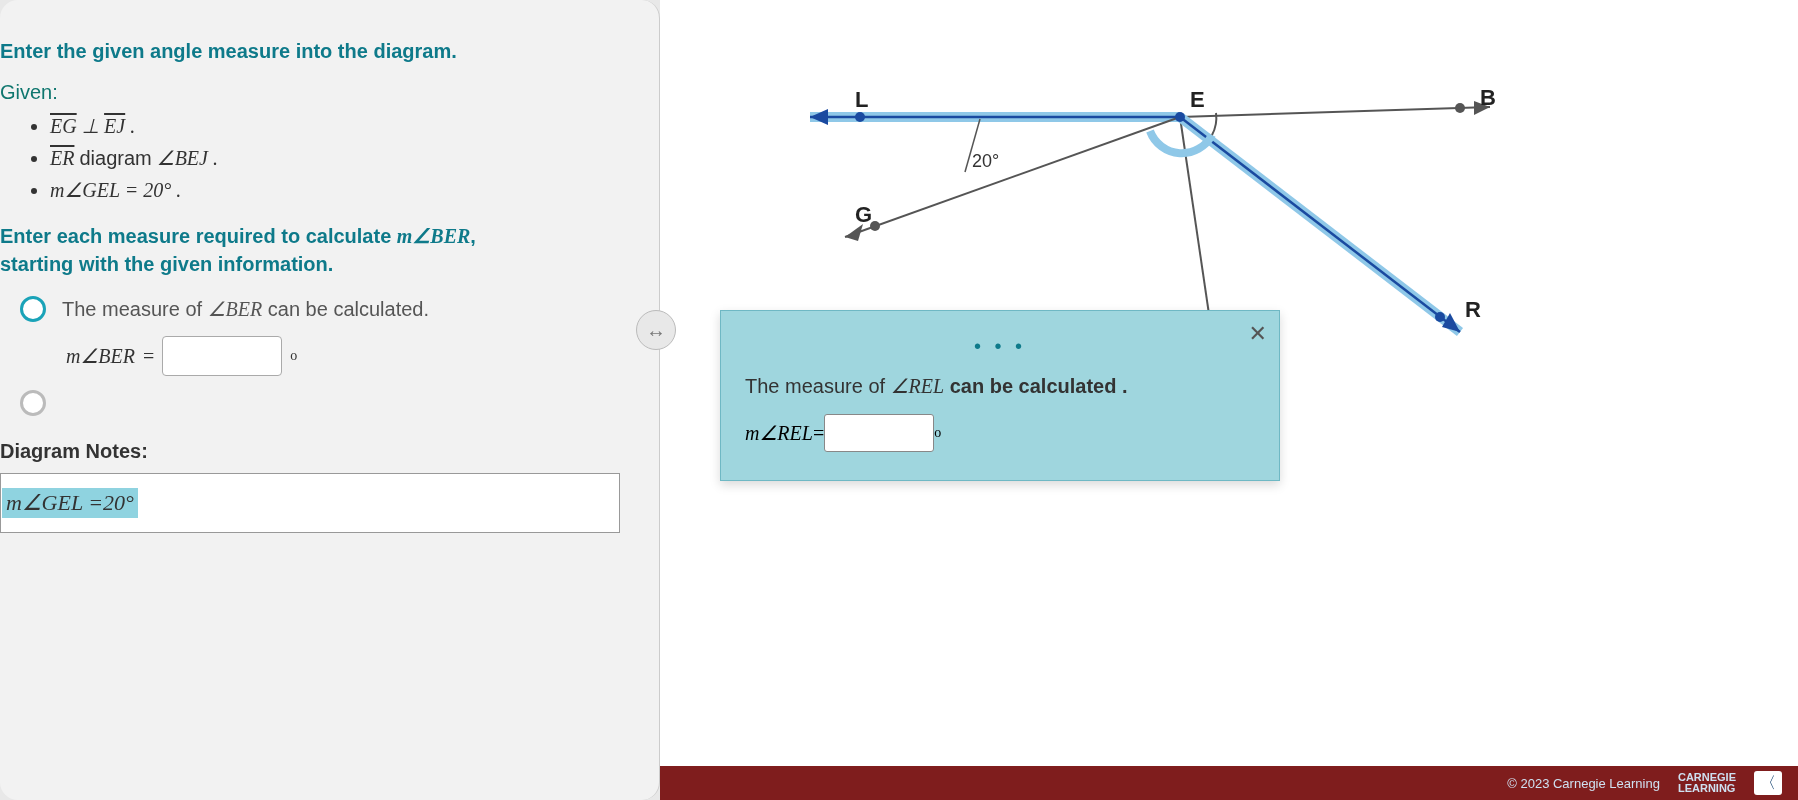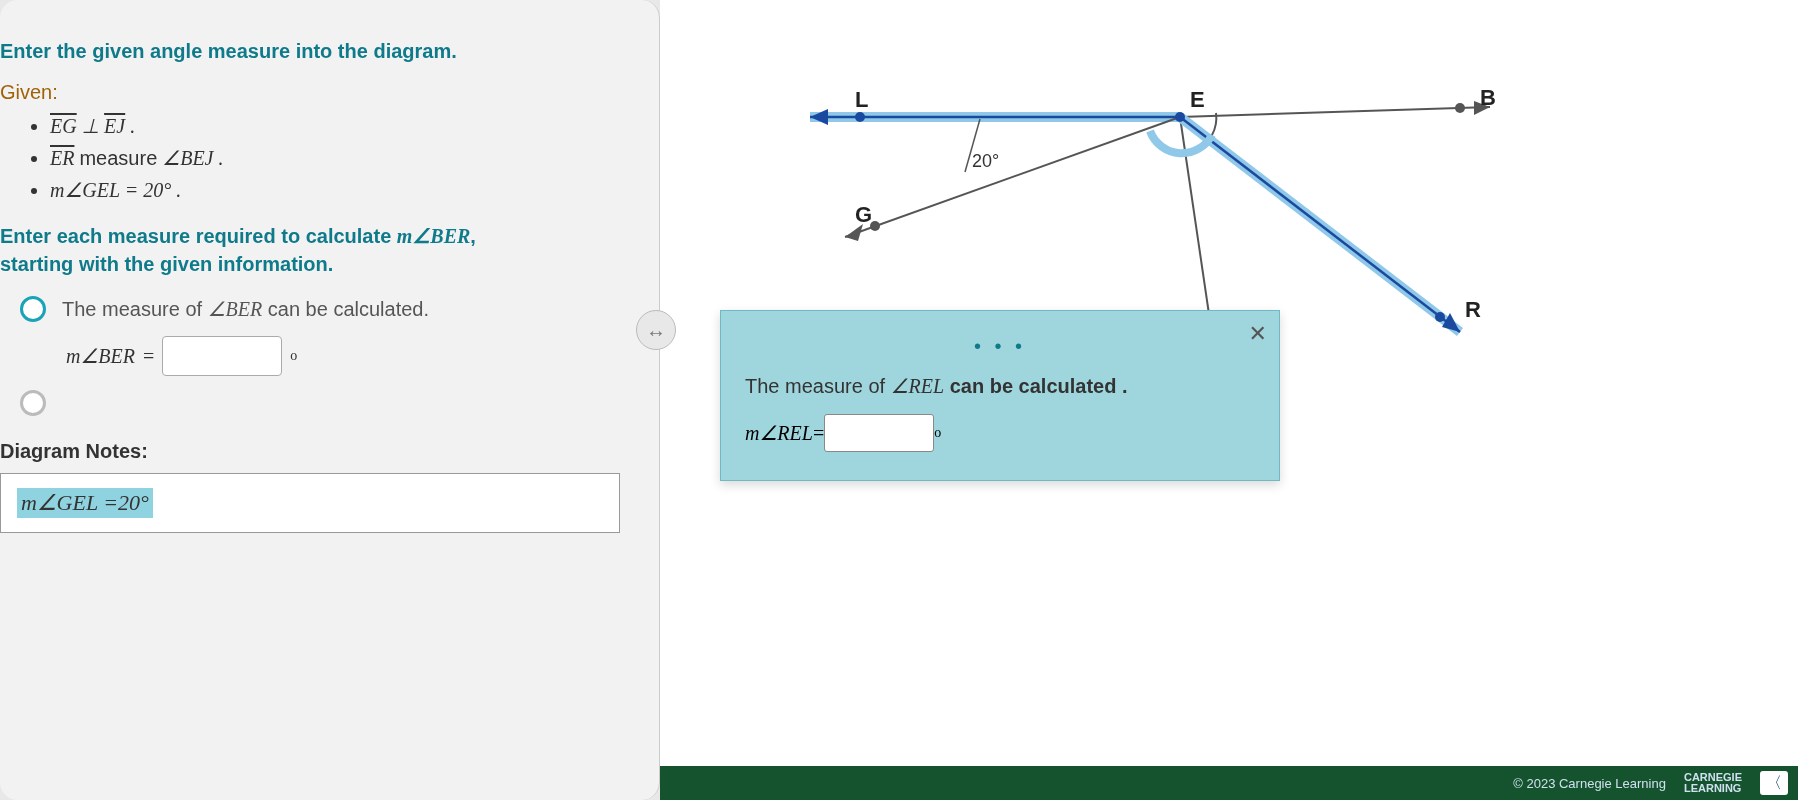--- a/index.html
+++ b/index.html
@@ -30,21 +30,21 @@
     position: relative;
   }
   .prompt-title {
     color: #0e7a8a;
     font-weight: 700;
     font-size: 20px;
     margin-bottom: 18px;
   }
   .given-label {
     font-size: 20px;
-    color: #a16207;
+    color: #0f766e;
     margin-bottom: 10px;
   }
   ul.given-list {
     list-style: disc;
     margin-left: 50px;
     margin-bottom: 20px;
   }
   ul.given-list li {
     font-size: 20px;
     color: #333;
@@ -104,21 +104,21 @@
   .notes-title {
     font-weight: 700;
     font-size: 20px;
     color: #333;
     margin-top: 24px;
     margin-bottom: 10px;
   }
   .notes-box {
     border: 1px solid #999;
     background: #fff;
-    padding: 14px 16px;
+    padding: 14px 1px;
     width: 620px;
   }
   .note-entry {
     background: #8fd3e0;
     color: #333;
     font-family: "Times New Roman", serif;
     font-style: italic;
     font-size: 22px;
     padding: 2px 4px;
     display: inline-block;
@@ -192,27 +192,27 @@
     color: #777;
     font-size: 20px;
     cursor: ew-resize;
   }
   .footer {
     position: absolute;
     bottom: 0;
     left: 0;
     right: 0;
     height: 34px;
-    background: #14532d;
+    background: #7f1d1d;
     color: #cfe0f0;
     font-size: 13px;
     display: flex;
     align-items: center;
     justify-content: flex-end;
-    padding: 0 10px;
+    padding: 0 16px;
     gap: 18px;
   }
   .footer .brand {
     font-weight: 700;
     font-size: 11px;
     line-height: 1;
     text-align: left;
   }
   .footer .chev {
     width: 28px;
@@ -230,21 +230,21 @@
 </head>
 <body>
 
 <div class="app">
 
   <div class="left-panel">
     <div class="prompt-title">Enter the given angle measure into the diagram.</div>
     <div class="given-label">Given:</div>
     <ul class="given-list">
       <li><span class="overline">EG</span> ⊥ <span class="overline">EJ</span> .</li>
-      <li><span class="overline">ER</span> <span class="upright">measure</span> ∠BEJ .</li>
+      <li><span class="overline">ER</span> <span class="upright">diagram</span> ∠BEJ .</li>
       <li>m∠GEL = 20° .</li>
     </ul>
     <div class="sub-prompt">
       Enter each measure required to calculate <span class="ital">m∠BER</span>,<br>starting with the given information.
     </div>
 
     <div class="option-row">
       <div class="radio active"></div>
       <div class="option-text">The measure of <span class="ital">∠BER</span> can be calculated.</div>
     </div>

